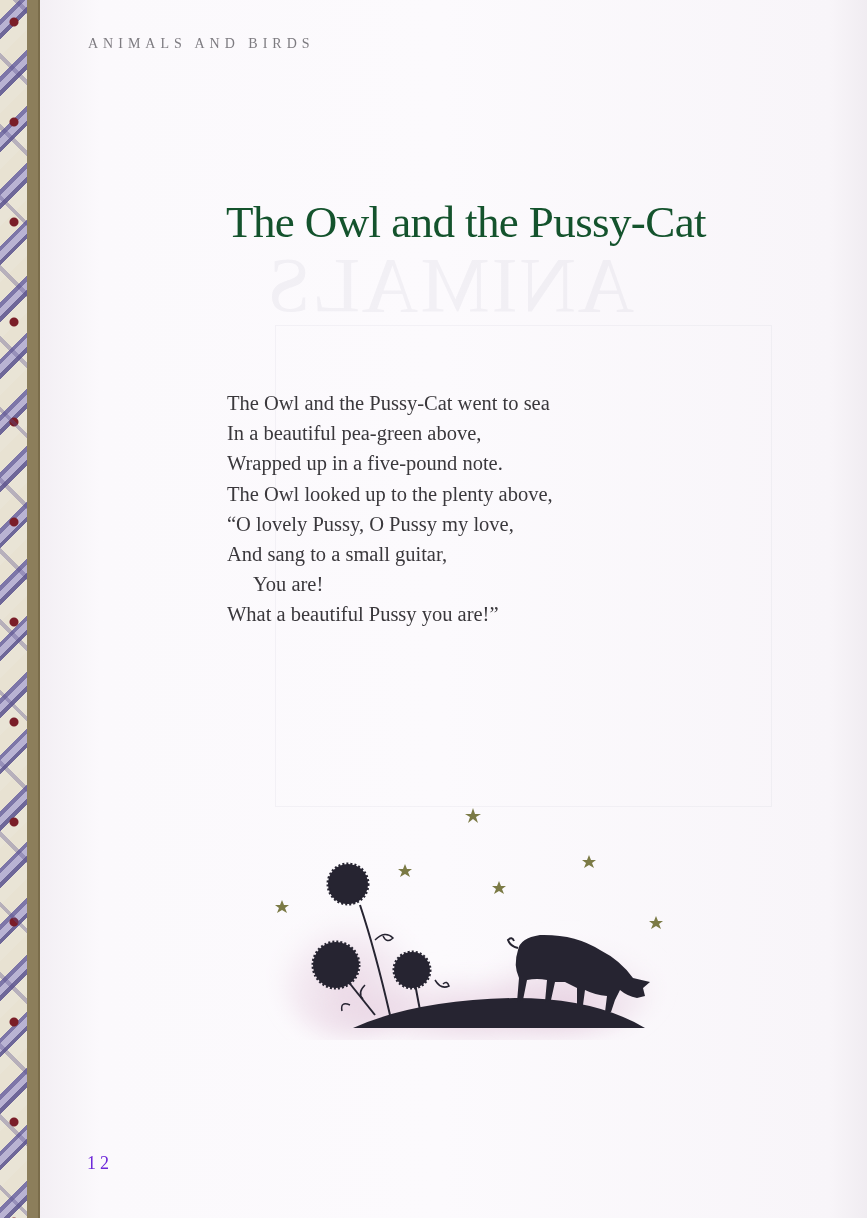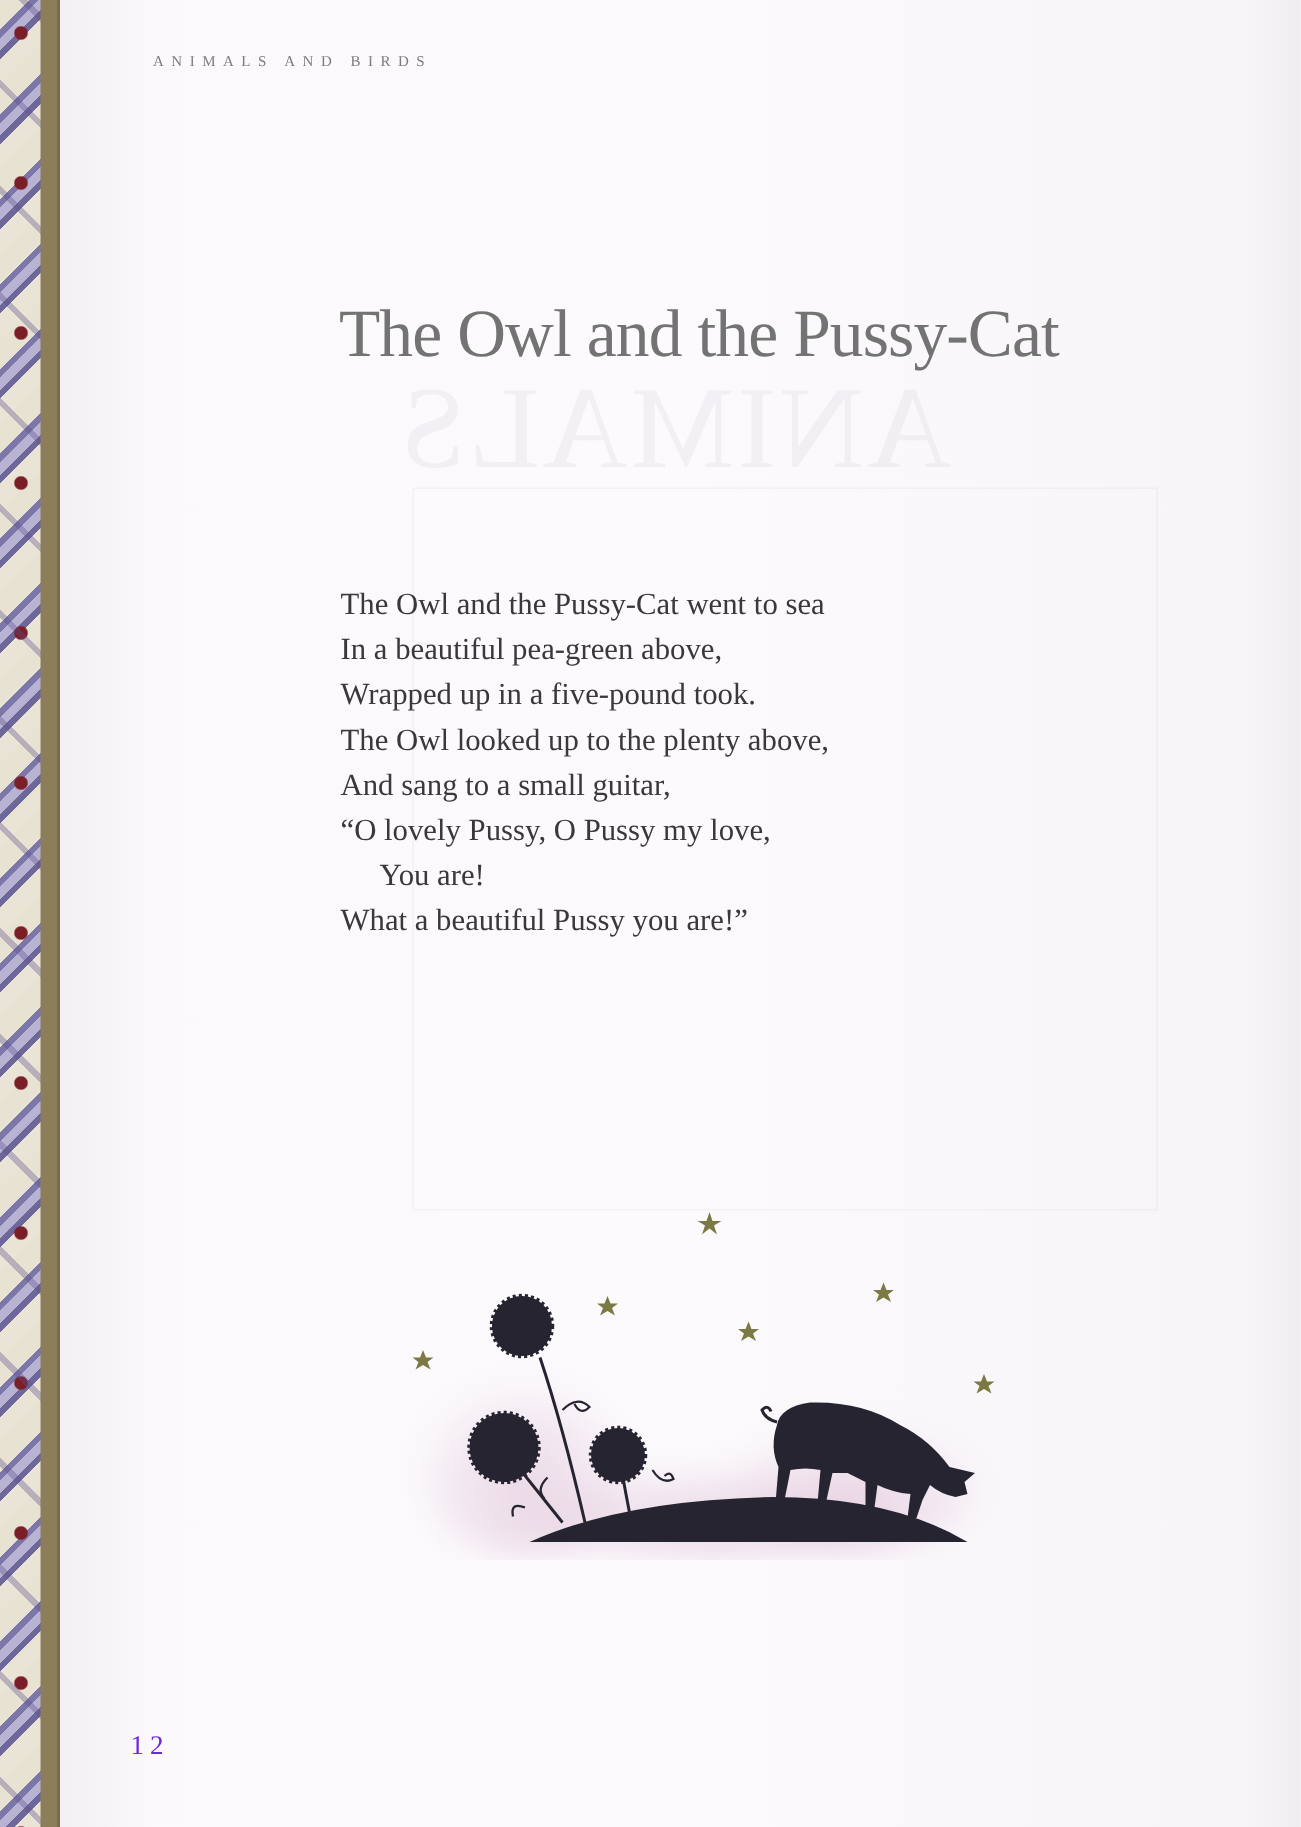--- a/index.html
+++ b/index.html
@@ -23,24 +23,24 @@
   .page {
     position:absolute; left:40px; top:0; width:827px; height:1218px;
     background:linear-gradient(90deg, #f3eff4 0px, #fbf9fc 60px, #fcfafd 400px, #f8f5f9 790px, #f0ecf1 827px);
   }
   .ghost {
     position:absolute; left:265px; top:240px; font-size:78px; color:rgba(160,160,175,0.10);
     transform:scaleX(-1); letter-spacing:2px; white-space:nowrap;
   }
   .ghost-box { position:absolute; left:235px; top:325px; width:495px; height:480px; border:1px solid rgba(180,180,195,0.12); }
   .section-header {
-    position:absolute; left:88px; top:36px; font-size:10px; letter-spacing:5px; color:#7d7b80;margin-left:14px;
+    position:absolute; left:88px; top:36px; font-size:14px; letter-spacing:5px; color:#7d7b80;
   }
   .poem-title {
-    position:absolute; left:226px; top:196px; font-size:45px; color:#737373; letter-spacing:-0.6px; white-space:nowrap;
+    position:absolute; left:226px; top:196px; font-size:45px; color:#14532d; letter-spacing:-0.6px; white-space:nowrap;
   }
   .poem { position:absolute; left:227px; top:388px; font-size:20.5px; line-height:30.2px; color:#3a383c; }
   .poem .line { white-space:nowrap; }
   .poem .indent { padding-left:26px; }
   .illus { position:absolute; left:265px; top:800px; width:420px; height:240px; }
   .page-number { position:absolute; left:87px; top:1153px; font-size:18px; letter-spacing:4px; color:#6d28d9; }
 </style>
 </head>
 <body>
 
@@ -53,24 +53,24 @@
 
 <div class="ghost">ANIMALS</div>
 
 <div class="section-header">ANIMALS AND BIRDS</div>
 
 <h1 class="poem-title" style="margin:0;font-weight:normal;">The Owl and the Pussy-Cat</h1>
 
 <div class="poem">
   <div class="line">The Owl and the Pussy-Cat went to sea</div>
   <div class="line">In a beautiful pea-green above,</div>
-  <div class="line">Wrapped up in a five-pound took.</div>
+  <div class="line">Wrapped up in a five-pound note.</div>
   <div class="line">The Owl looked up to the plenty above,</div>
+  <div class="line">“O lovely Pussy, O Pussy my love,</div>
   <div class="line">And sang to a small guitar,</div>
-  <div class="line">“O lovely Pussy, O Pussy my love,</div>
   <div class="line indent">You are!</div>
   <div class="line">What a beautiful Pussy you are!”</div>
 </div>
 
 <svg class="illus" viewBox="0 0 420 240" xmlns="http://www.w3.org/2000/svg">
   <defs>
     <radialGradient id="glow" cx="50%" cy="70%" r="60%">
       <stop offset="0%" stop-color="#d9b8cf" stop-opacity="0.55"></stop>
       <stop offset="60%" stop-color="#e6cfe0" stop-opacity="0.35"></stop>
       <stop offset="100%" stop-color="#ffffff" stop-opacity="0"></stop>

